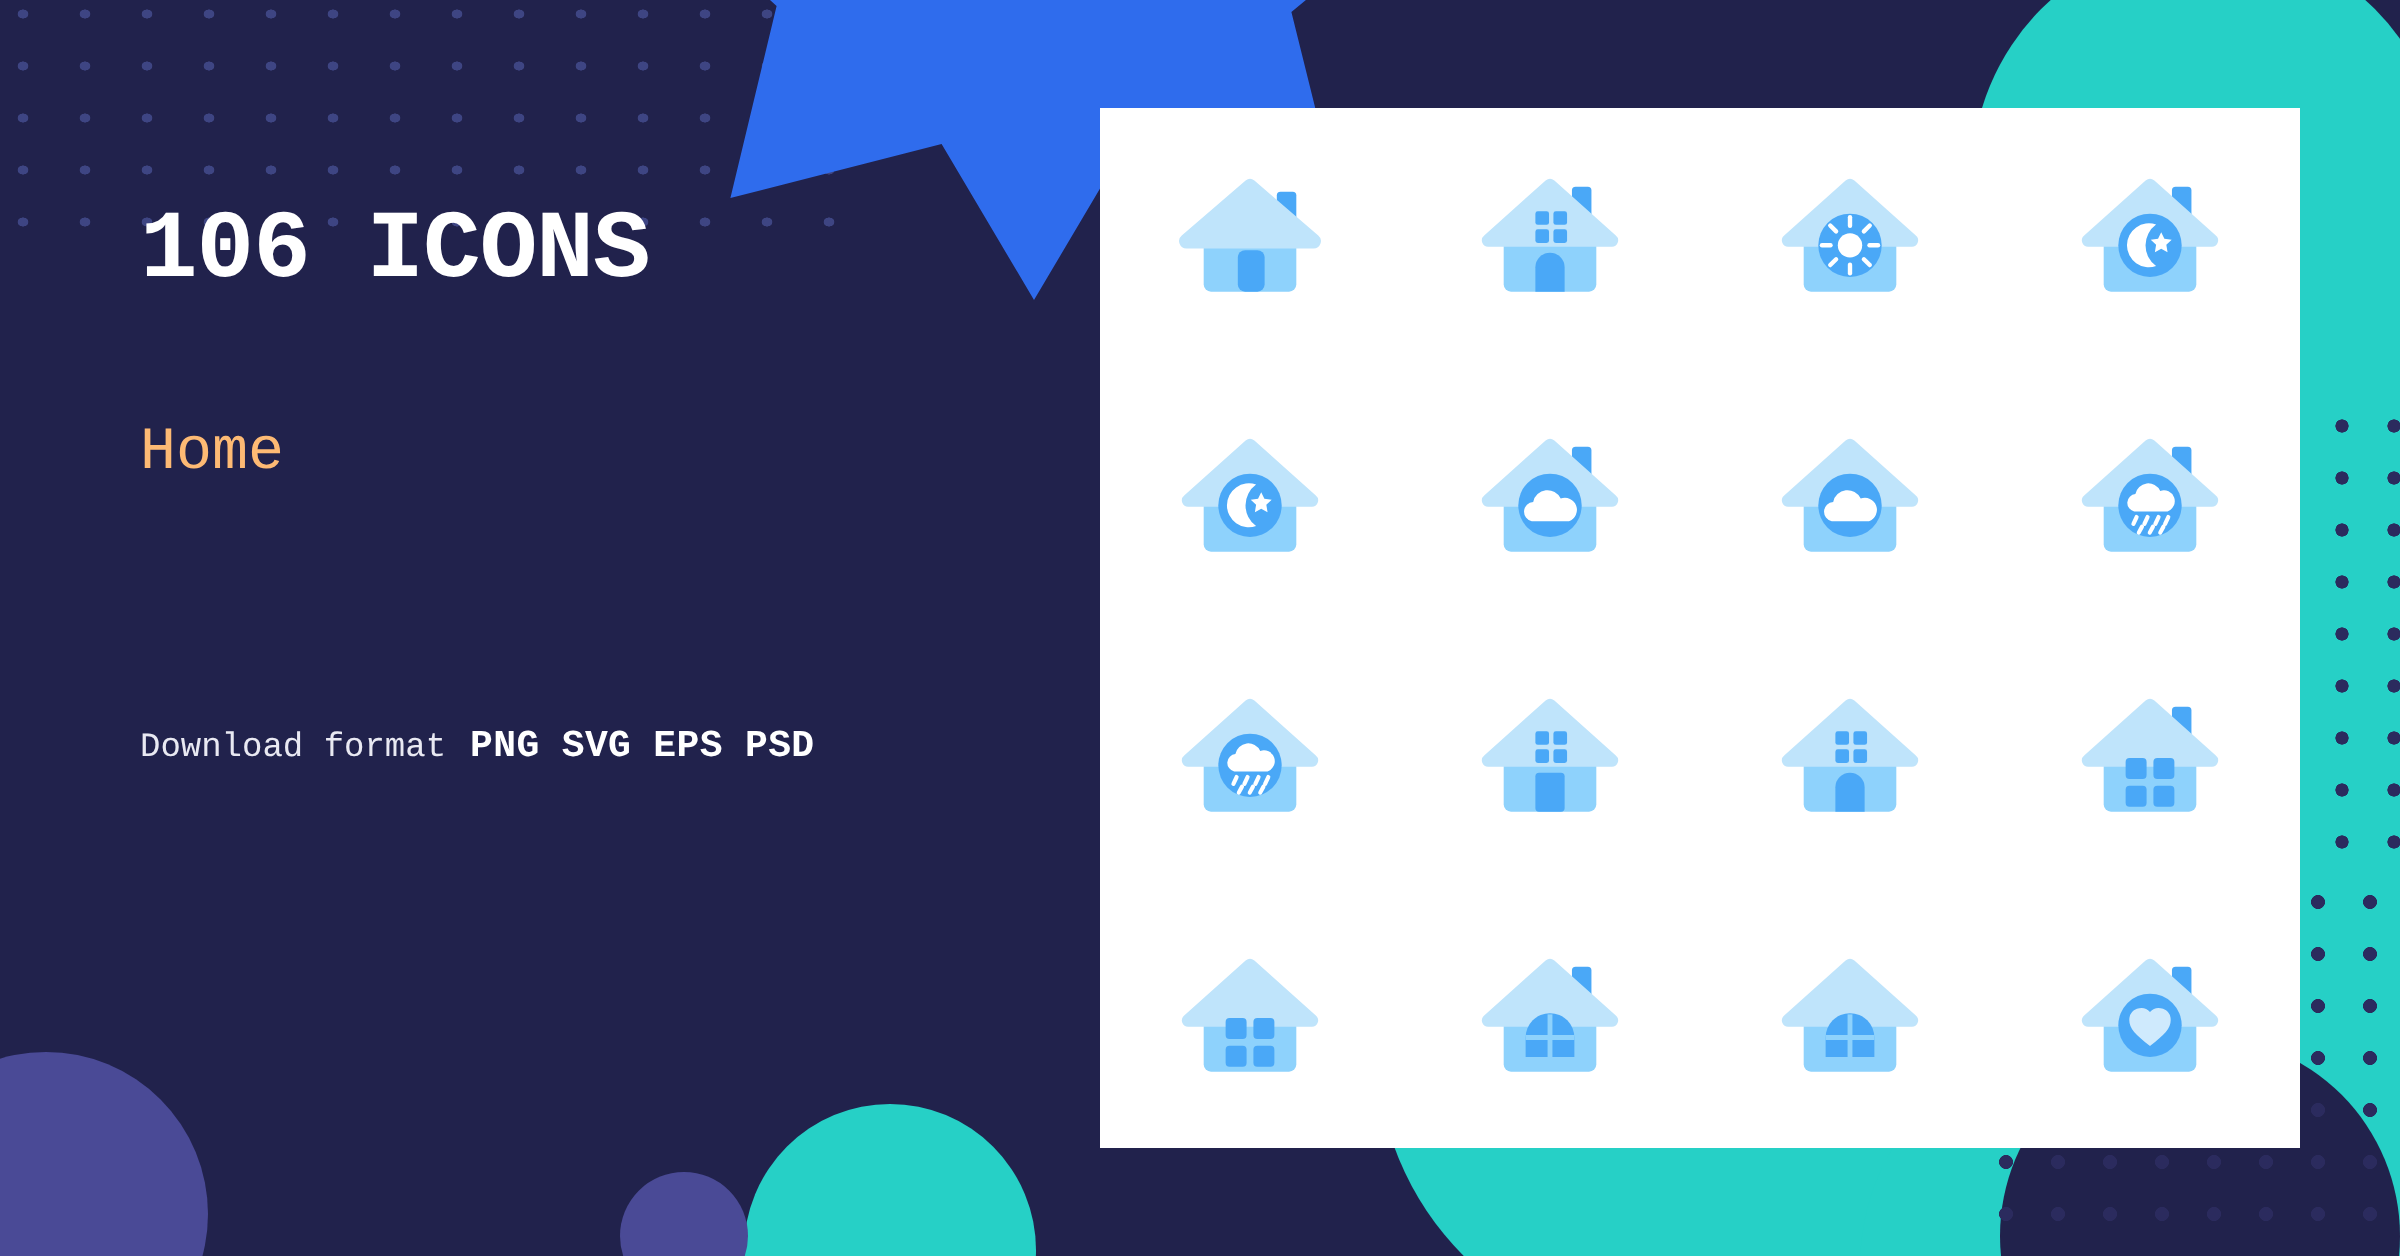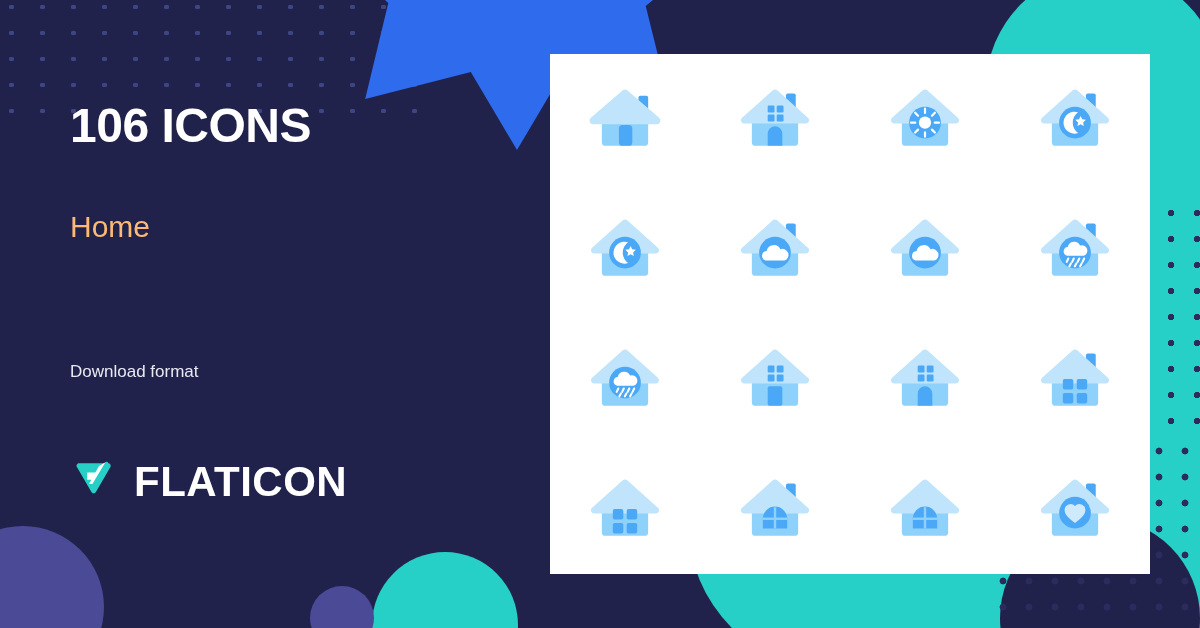--- a/index.html
+++ b/index.html
@@ -6,21 +6,21 @@
     margin: 0;
     padding: 0;
     background: #1e1f47;
   }
   .stage {
     position: relative;
     width: 1200px;
     height: 628px;
     overflow: hidden;
     background: #21224c;
-    font-family: Liberation Sans, sans-serif;
+    font-family: Liberation Mono, monospace;
   }
 
   
   .bg-layer { position: absolute; inset: 0; overflow: hidden; }
 
   .dots-topleft {
     position: absolute;
     left: -4px; top: -6px;
     width: 440px; height: 132px;
     background-image: radial-gradient(#3e4583 2.6px, transparent 2.8px);
@@ -216,33 +216,28 @@
   </div>
 
   <div class="left-col">
 
     <h1 class="page-title">106 ICONS</h1>
 
     <h2 class="page-subtitle">Home</h2>
 
     <div class="format-row">
       <span class="format-label">Download format</span>
-    </div>
-
-    <div class="brand">
-      <span class="brand-mark">
-        <svg viewBox="0 0 46 44" xmlns="http://www.w3.org/2000/svg">
-          <path d="M4.2 3.2 C2.2 3.2 0.9 5.3 1.9 7.0 L16.4 32.0 C17.4 33.7 19.9 33.7 20.9 32.0 L35.4 7.0 C36.4 5.3 35.1 3.2 33.1 3.2 Z" fill="#26d0c6"></path>
-          <path d="M12.2 12.4 L27.0 12.4 L22.6 19.8 L12.2 19.8 Z" fill="#ffffff"></path>
-          <path d="M24.0 6.0 L31.0 2.0 L19.0 24.0 L14.0 24.0 Z" fill="#ffffff"></path>
-          <path d="M30.5 2.0 C32.4 1.0 34.3 3.3 33.2 5.1 L22.0 24.0 L17.4 24.0 Z" fill="#26d0c6"></path>
-        </svg>
+      <span class="format-list">
+        <span class="format-item">PNG</span>
+        <span class="format-item">SVG</span>
+        <span class="format-item">EPS</span>
+        <span class="format-item">PSD</span>
       </span>
-      <span class="brand-name">FLATICON</span>
-    </div>
+    </div>
+
   </div>
 
   <div class="icon-panel">
 
     <div class="icon-cell">
       <svg viewBox="0 0 64 64">
         <rect x="43" y="13" width="8" height="16" rx="1.5" fill="#4aa8f7"></rect>
         <rect x="13" y="30" width="38" height="24" rx="3" fill="#8ed2fc"></rect>
         <path d="M4 31 L30.2 8.4 a3 3 0 0 1 3.6 0 L60 31 a3 3 0 0 1 -2 5.3 L6 36.3 A3 3 0 0 1 4 31 Z" fill="#bfe4fb"></path>
         <rect x="27" y="37" width="11" height="17" rx="3" fill="#4aa8f7"></rect>

